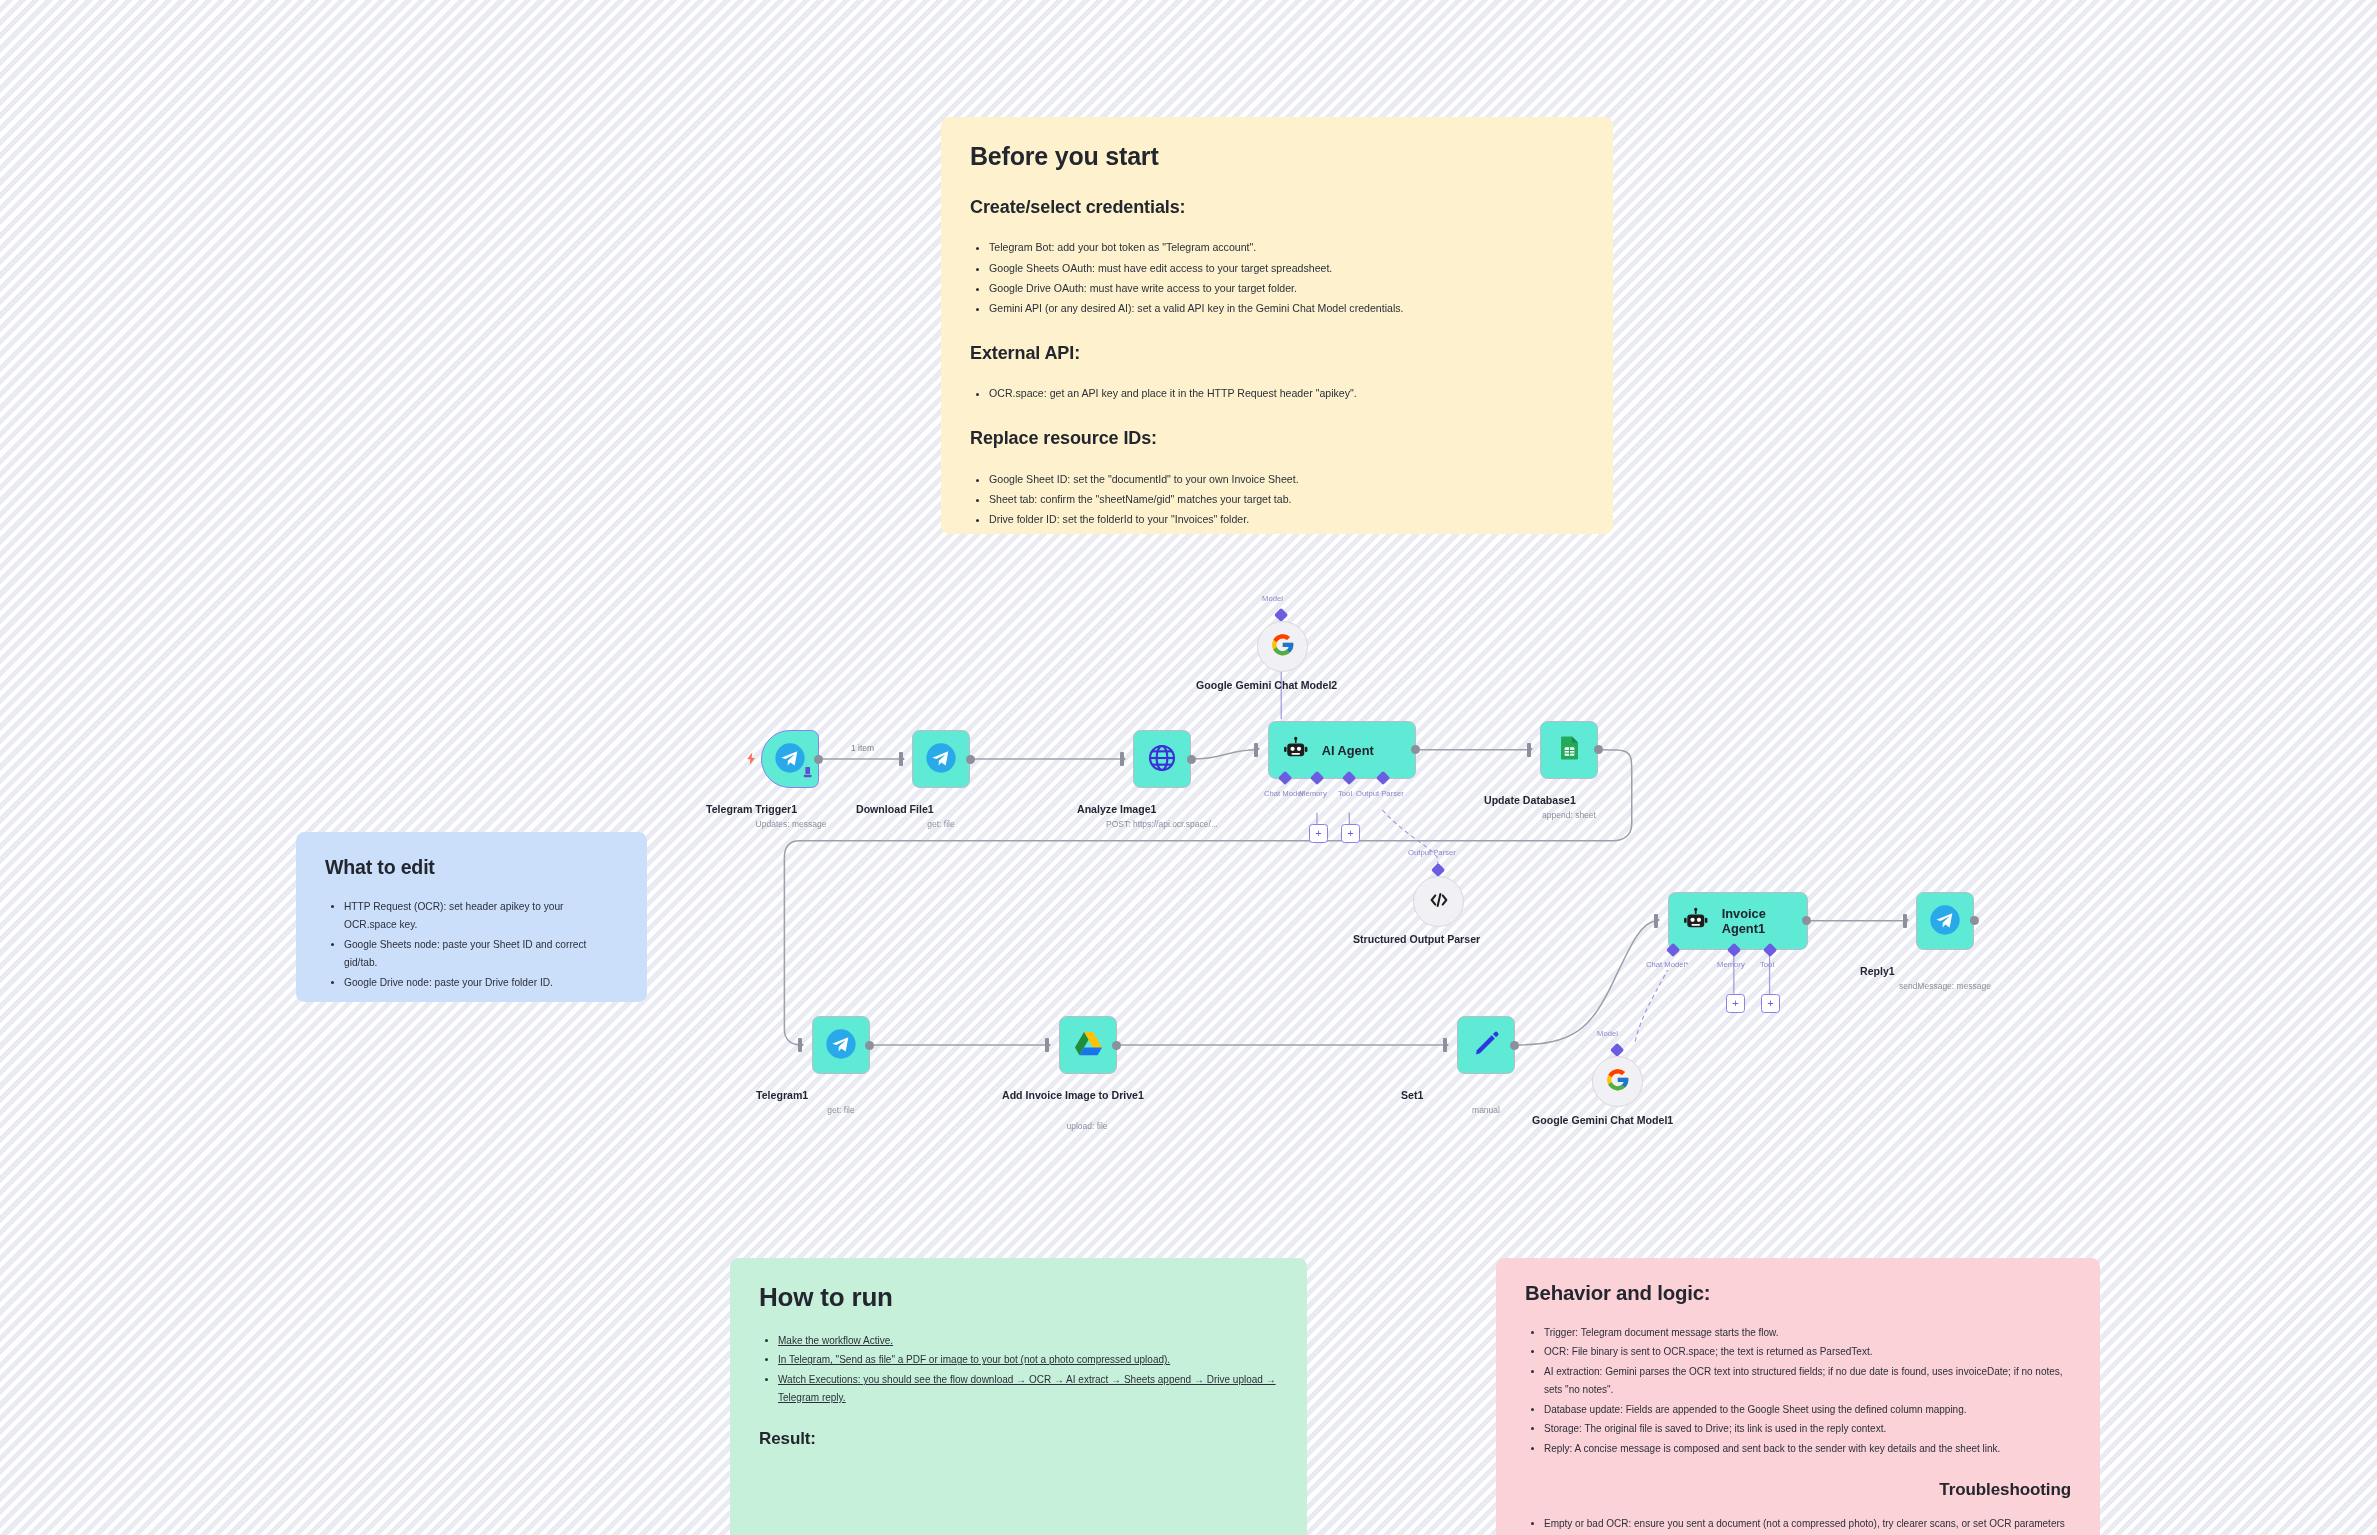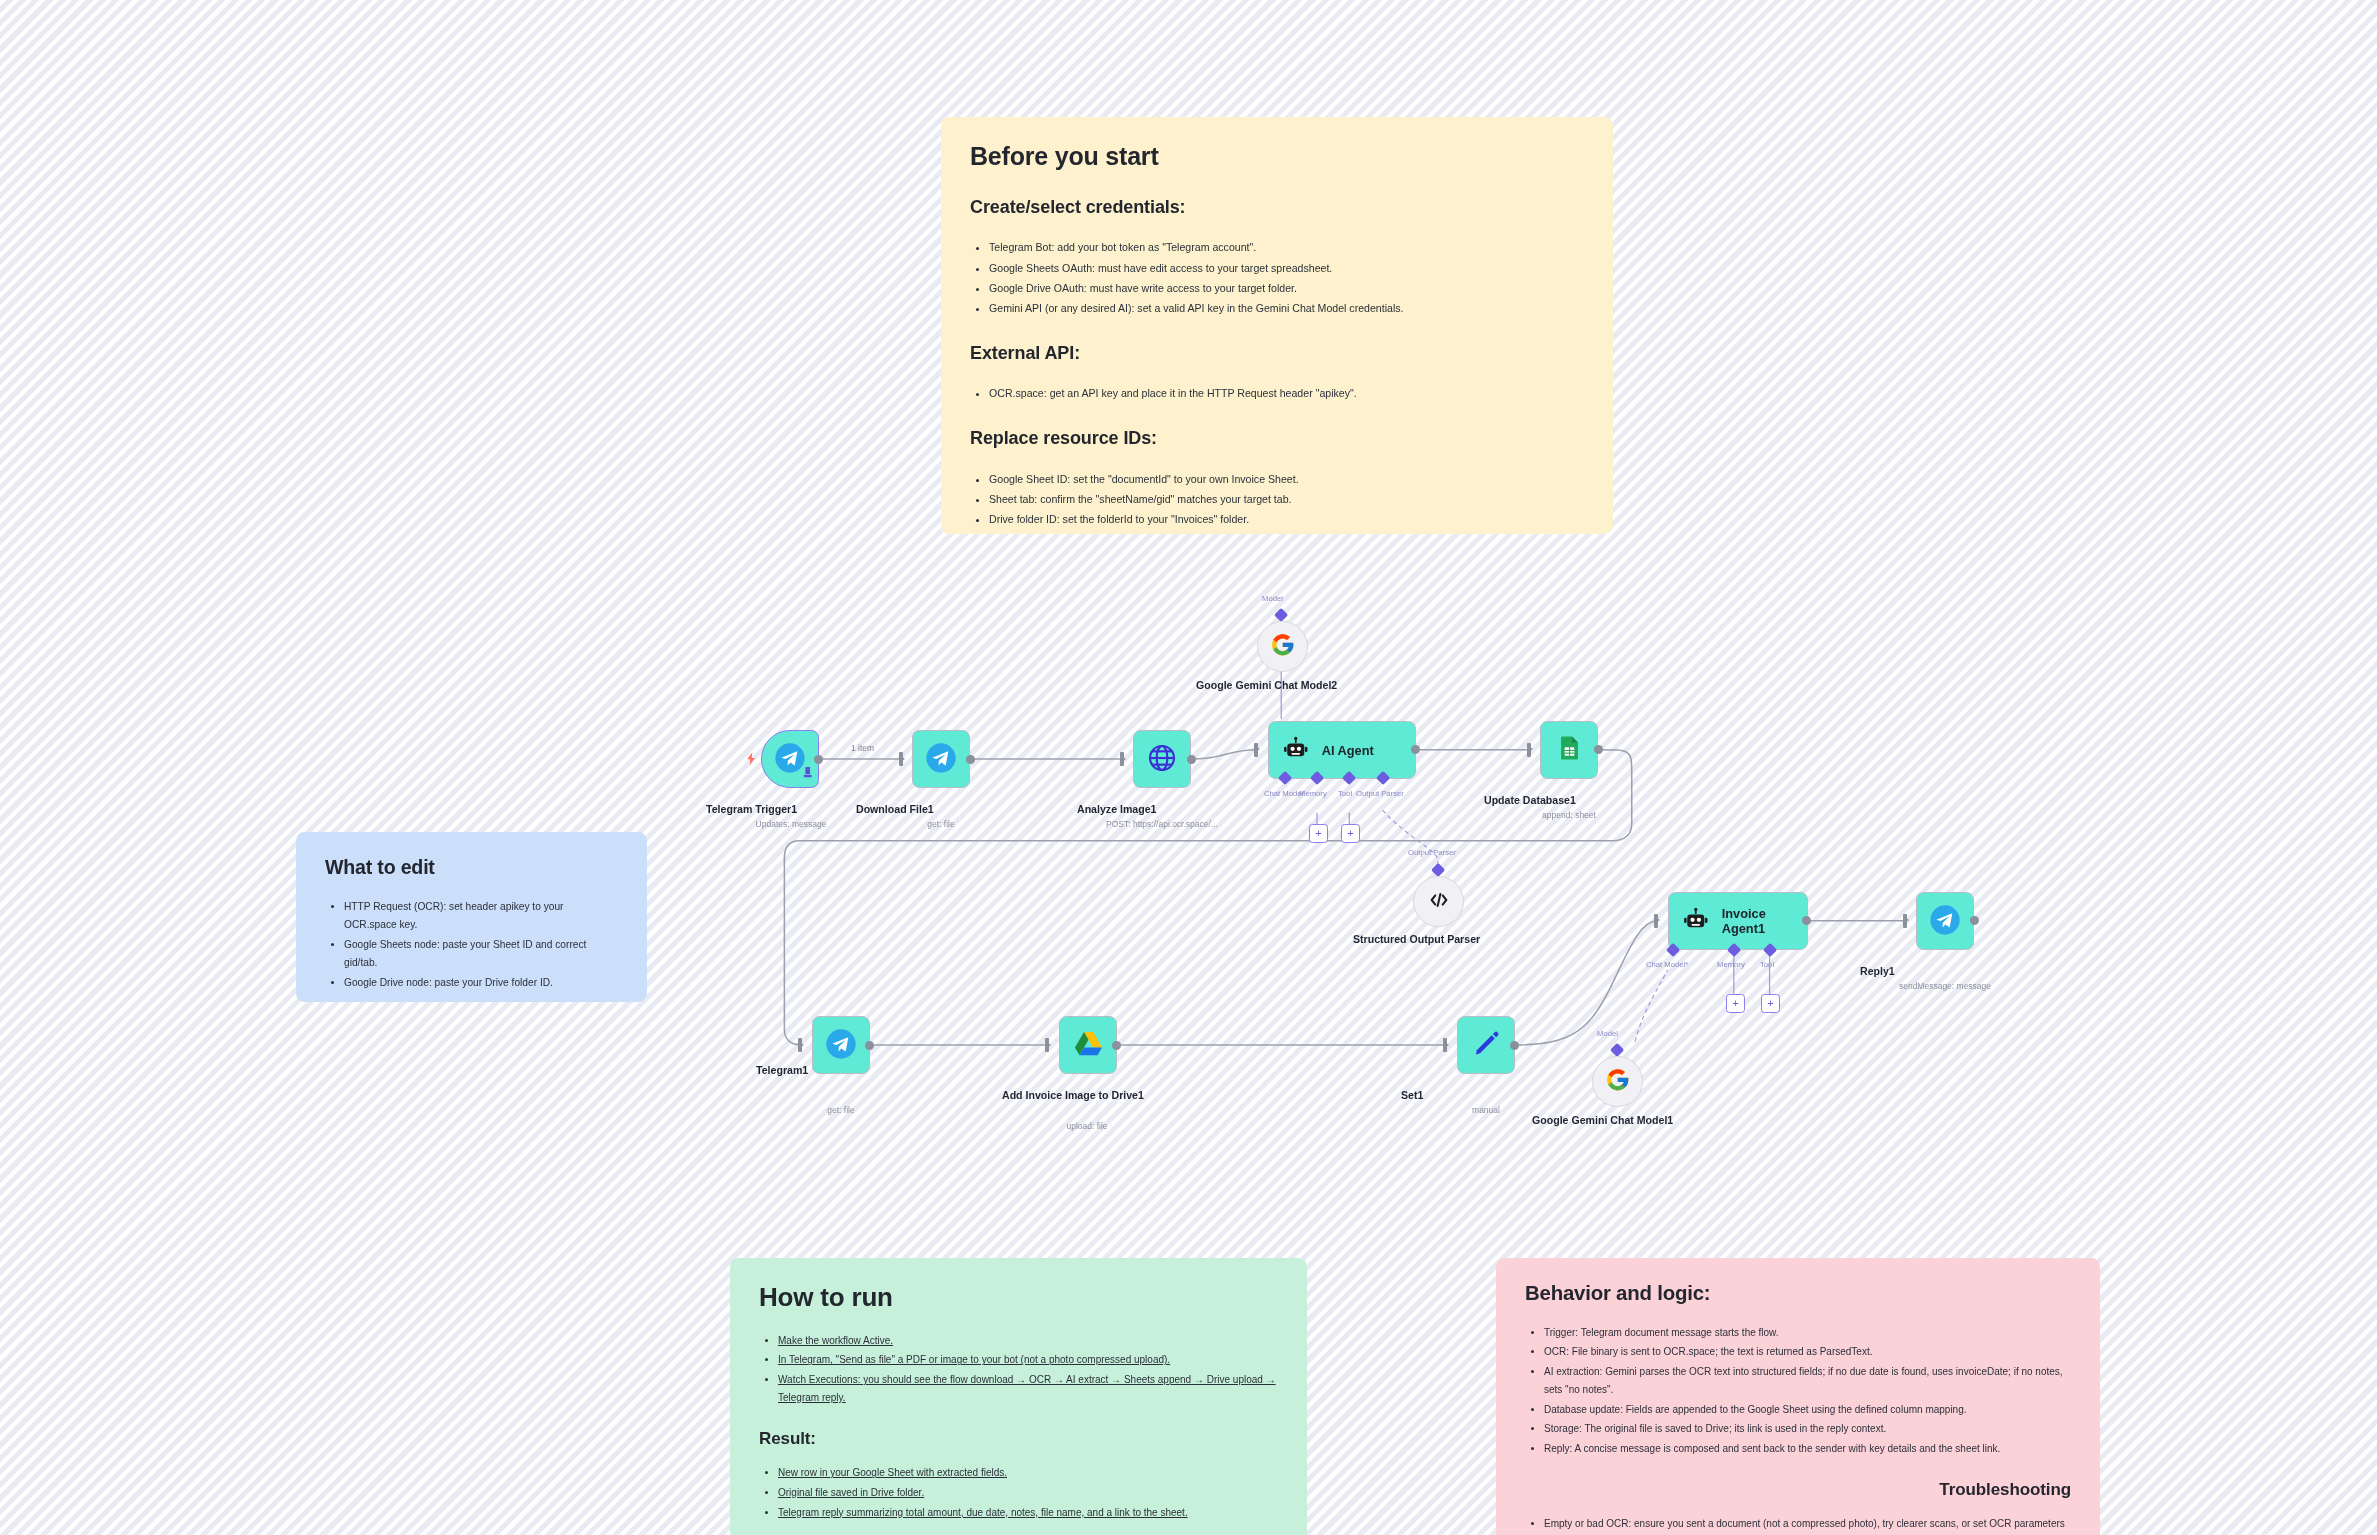--- a/index.html
+++ b/index.html
@@ -116,25 +116,20 @@
   </div>
 
   <div class="sticky" id="note-run">
     <h1>How to run</h1>
     <ul>
       <li>Make the workflow Active.</li>
       <li>In Telegram, "Send as file" a PDF or image to your bot (not a photo compressed upload).</li>
       <li>Watch Executions: you should see the flow download → OCR → AI extract → Sheets append → Drive upload → Telegram reply.</li>
     </ul>
     <h2>Result:</h2>
-    <ul>
-      <li>New row in your Google Sheet with extracted fields.</li>
-      <li>Original file saved in Drive folder.</li>
-      <li>Telegram reply summarizing total amount, due date, notes, file name, and a link to the sheet.</li>
-    </ul>
 
   </div>
 
   <div class="sticky" id="note-logic">
     <h1>Behavior and logic:</h1>
     <ul>
       <li>Trigger: Telegram document message starts the flow.</li>
       <li>OCR: File binary is sent to OCR.space; the text is returned as ParsedText.</li>
       <li>AI extraction: Gemini parses the OCR text into structured fields; if no due date is found, uses invoiceDate; if no notes, sets "no notes".</li>
       <li>Database update: Fields are appended to the Google Sheet using the defined column mapping.</li>
@@ -317,21 +312,21 @@
   <div class="inarrow" style="left:798px;top:1041px;"></div>
   <div class="node sq" style="left:812px;top:1016px;">
     <span>
       <svg width="32" height="32" viewBox="0 0 48 48">
           <circle cx="24" cy="24" r="22" fill="#29a9e9"></circle>
           <path d="M35 14 L11 23.5 l6.2 2.1 L31 18.5 l-10.3 9.6 -0.3 7.2 4.2-4.6 6.4 4.7z" fill="#fff"></path>
         </svg>
     </span>
   </div>
   <div class="port" style="left:865px;top:1041px;"></div>
-  <div class="node-label" style="left:756px;top:1064px;width:170px;">Telegram1</div>
+  <div class="node-label" style="left:756px;top:1089px;width:170px;">Telegram1</div>
   <div class="node-sub" style="left:756px;top:1105px;width:170px;">get: file</div>
 
   <div class="inport" style="left:1045px;top:1038px;"></div>
   <div class="inarrow" style="left:1045px;top:1041px;"></div>
   <div class="node sq" style="left:1059px;top:1016px;">
     <span>
       <svg width="31" height="31" viewBox="0 0 48 48">
         <path d="M17 6 L31 6 L45 30 L31 30 Z" fill="#ffc107"></path>
         <path d="M17 6 L3 30 L10 42 L24 18 Z" fill="#1e8e3e"></path>
         <path d="M10 42 L38 42 L45 30 L17 30 Z" fill="#1a73e8"></path>

